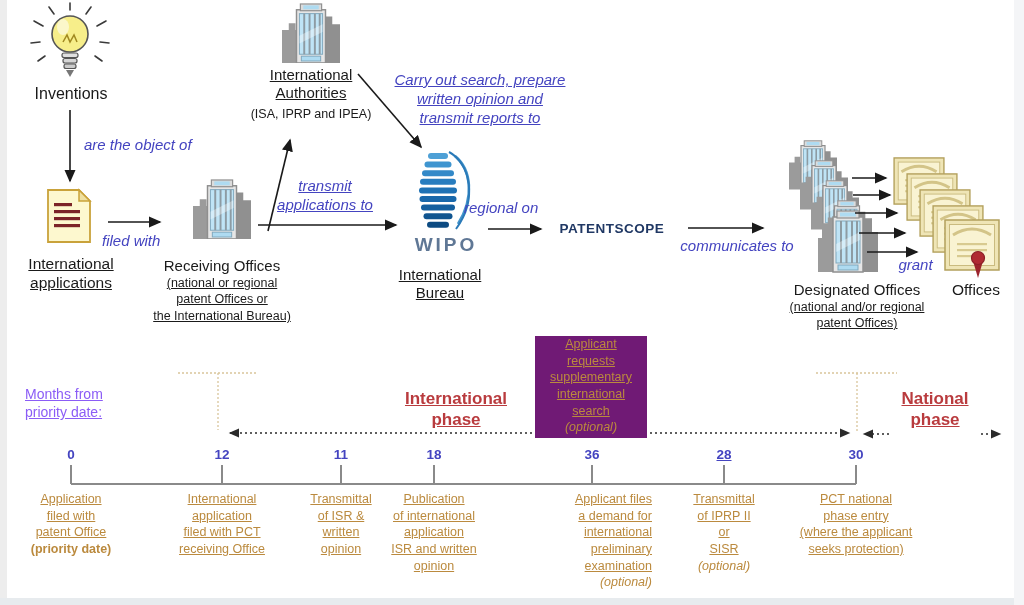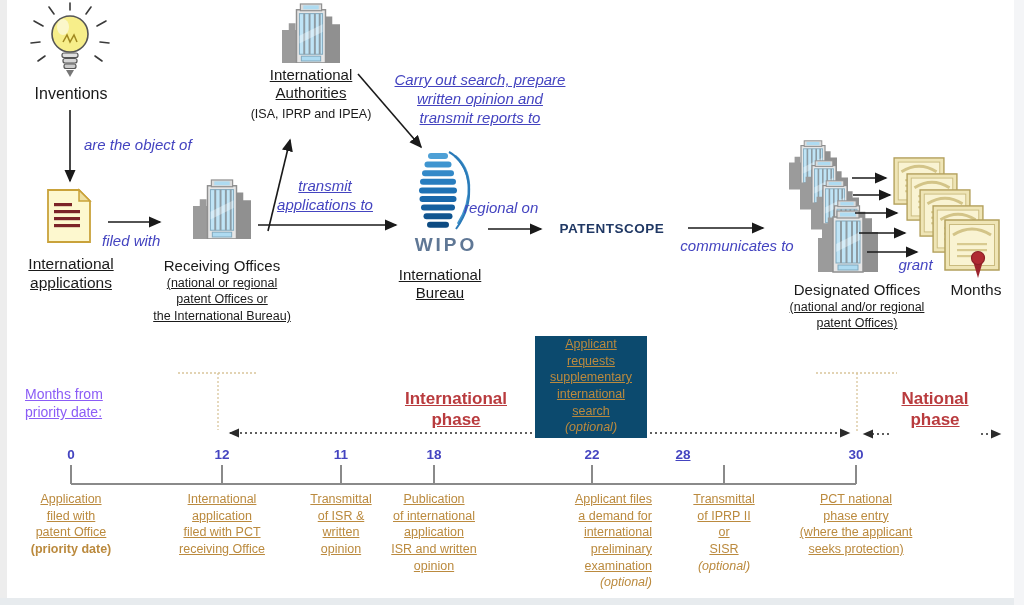--- a/index.html
+++ b/index.html
@@ -15,21 +15,21 @@
   .sub{font-size:12.5px;line-height:1.3;color:#1a1a1a;}
   .note{font-style:italic;color:#4444c0;font-size:15px;line-height:1.28;}
   .wipo-word{font-size:19px;font-weight:bold;letter-spacing:3px;color:#5f7795;}
   .pscope{font-size:13.5px;font-weight:bold;letter-spacing:.5px;color:#203864;}
   .phase{color:#b93b3e;font-weight:bold;font-size:17px;line-height:1.25;background:#ffffff;padding:0 2px;}
   .intro{color:#8b5cf6;font-size:14px;line-height:1.3;}
   .ticknum{color:#4444c0;font-size:13.5px;font-weight:bold;}
   .tan{color:#bb8a3e;font-size:12.5px;line-height:1.33;}
   .tan .opt{font-style:italic;display:block;}
   .tan .pd{font-weight:bold;display:block;}
-  .suppl{background:#0c4a6e;padding-bottom:2px;}
+  .suppl{background:#701a75;padding-bottom:2px;}
   .band{background:#ededed;}
 </style>
 </head>
 <body>
 
 <div id="stage">
 
   <svg class="abs" style="left:0;top:0;" width="1024" height="605" viewBox="0 0 1024 605">
     <defs>
       <marker id="ah" markerWidth="9" markerHeight="8" refX="7" refY="3.5" orient="auto-start-reverse">
@@ -215,21 +215,21 @@
   <div class="abs pscope ctr" style="left:552px;top:221px;width:120px;">PATENTSCOPE</div>
 
   <div class="abs note ctr" style="left:672px;top:236px;width:130px;">communicates to</div>
 
   <div class="abs lbl ctr" style="left:782px;top:281px;width:150px;">Designated Offices</div>
   <div class="abs sub ctr pre" style="left:777px;top:299px;width:160px;">(national and/or regional
 patent Offices)</div>
 
   <div class="abs note ctr" style="left:888px;top:255px;width:55px;">grant</div>
 
-  <div class="abs lbl-lg ctr" style="left:944px;top:281px;width:64px;">Months</div>
+  <div class="abs lbl-lg ctr" style="left:944px;top:281px;width:64px;">Offices</div>
 
   <div class="abs intro pre" style="left:25px;top:385px;width:100px;">Months from
 priority date:</div>
 
   <div class="abs phase ctr pre" style="left:384px;top:388px;width:140px;">International
 phase</div>
 
   <div class="abs phase ctr pre" style="left:887px;top:388px;width:92px;">National
 phase</div>
 
@@ -239,22 +239,22 @@
 supplementary
 international
 search</span>
     <span class="opt">(optional)</span>
   </div>
 
   <div class="abs ticknum ctr" style="left:56px;top:447px;width:30px;">0</div>
   <div class="abs ticknum ctr" style="left:207px;top:447px;width:30px;">12</div>
   <div class="abs ticknum ctr" style="left:326px;top:447px;width:30px;">11</div>
   <div class="abs ticknum ctr" style="left:419px;top:447px;width:30px;">18</div>
-  <div class="abs ticknum ctr" style="left:577px;top:447px;width:30px;">22</div>
-  <div class="abs ticknum ctr" style="left:668px;top:447px;width:30px;text-decoration:underline;">28</div>
+  <div class="abs ticknum ctr" style="left:577px;top:447px;width:30px;">36</div>
+  <div class="abs ticknum ctr" style="left:709px;top:447px;width:30px;text-decoration:underline;">28</div>
   <div class="abs ticknum ctr" style="left:841px;top:447px;width:30px;">30</div>
 
   <div class="abs tan ctr" style="left:16px;top:491px;width:110px;">
     <span class="pre">Application
 filed with
 patent Office</span>
     <span class="pd">(priority date)</span>
   </div>
   <div class="abs tan ctr" style="left:162px;top:491px;width:120px;">
     <span class="pre">International

